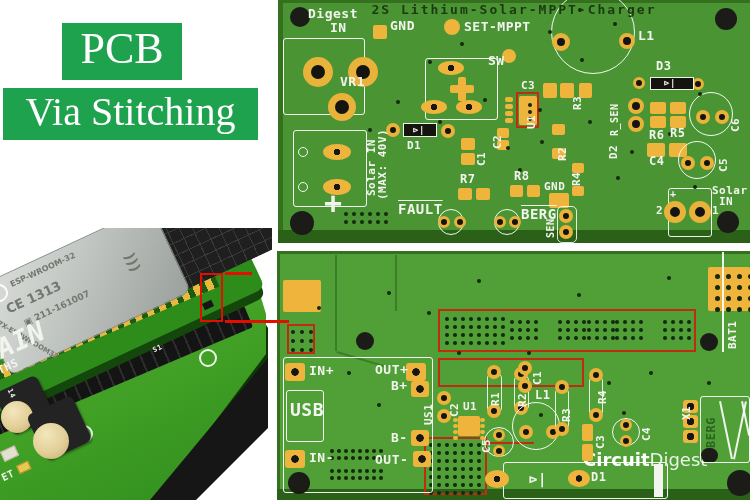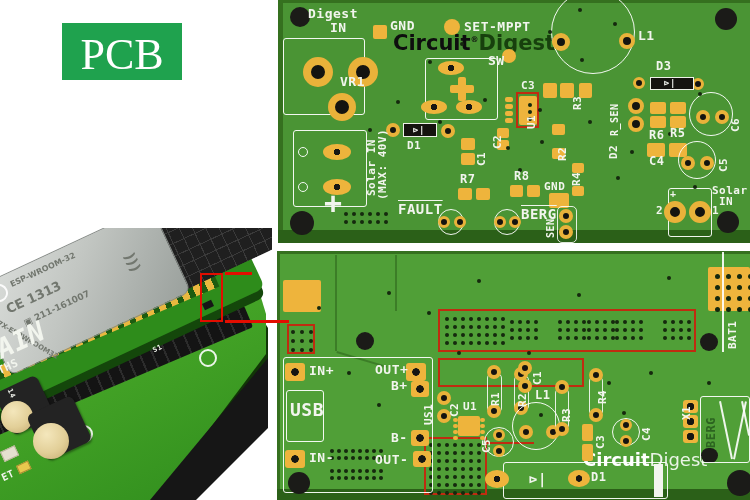--- a/index.html
+++ b/index.html
@@ -1,18 +1,18 @@
 <!DOCTYPE html>
 <html><head>
 <meta charset="utf-8">
 <style>
   html,body{margin:0;padding:0;background:#ffffff;}
   .stage{position:relative;width:750px;height:500px;background:#fff;overflow:hidden;
          font-family:"DejaVu Sans",sans-serif;}
-  .banner{position:absolute;display:flex;align-items:flex-end;justify-content:center;
+  .banner{position:absolute;display:flex;align-items:flex-start;justify-content:center;
           color:#fff;font-family:"Liberation Serif","DejaVu Serif",serif;}
   .banner1{left:62px;top:23px;width:120px;height:57px;font-size:44px;}
   .banner2{left:3px;top:88px;width:255px;height:52px;font-size:40px;}
   .panel{position:absolute;overflow:hidden;}
   .panel-top{left:278px;top:0;width:472px;height:243px;background:#4a9434;}
   .panel-bottom{left:277px;top:251px;width:473px;height:249px;background:#509f37;}
   .module-wrap{position:absolute;left:0;top:228px;width:272px;height:272px;overflow:hidden;background:#fff;}
 
   .p-lbl{position:absolute;font-family:"DejaVu Sans Mono","Liberation Mono",monospace;
          font-weight:bold;color:#f2f5ee;white-space:pre;line-height:1;transform-origin:0 0;
@@ -84,25 +84,25 @@
   .co-line{background:#e30d00;height:2.5px;}
 </style>
 </head>
 <body>
 
 <div class="stage">
 
   <div class="banner banner1" style="background:#1fa24e;">
     <span>PCB</span>
   </div>
+  <div class="banner banner2" style="background:#1fa24e;">
+    <span>Via Stitching</span>
+  </div>
 
   <div class="panel panel-top">
-    <div class="logo logo-top" style="left:115px;top:33px;">
-      <span class="p1">Circuit</span><span class="reg">®</span><span class="p2">Digest</span>
-    </div>
   <div class="p-rect edge" style="left: 0px; top: 0px; width: 472px; height: 3px;"></div>
       <div class="p-rect edge" style="left: 0px; top: 0px; width: 5px; height: 243px;"></div>
       <div class="p-rect dk" style="left: 0px; top: 230px; width: 472px; height: 13px;"></div>
       <div class="p-circ wring" style="left: 273px; top: -10px; width: 84px; height: 84px;"></div>
       <div class="p-circ ring" style="left: 274px; top: 33px; width: 18px; height: 18px; border-width: 5px;"></div>
       <div class="p-circ ring" style="left: 341px; top: 33px; width: 16px; height: 16px; border-width: 4px;"></div>
       <div class="p-rect wbox" style="left: 5px; top: 38px; width: 82px; height: 77px;"></div>
       <div class="p-circ ring" style="left: 25px; top: 57px; width: 30px; height: 30px; border-width: 8px;"></div>
       <div class="p-circ ring" style="left: 70px; top: 57px; width: 30px; height: 30px; border-width: 8px;"></div>
       <div class="p-circ ring" style="left: 50px; top: 93px; width: 28px; height: 28px; border-width: 7px;"></div>
@@ -214,20 +214,21 @@
         <div class="via" style="left: 118px; top: 100px; width: 4px; height: 4px;"></div>
         <div class="via" style="left: 90px; top: 128px; width: 4px; height: 4px;"></div>
         <div class="via" style="left: 270px; top: 30px; width: 4px; height: 4px;"></div>
         <div class="via" style="left: 300px; top: 8px; width: 4px; height: 4px;"></div>
         <div class="via" style="left: 338px; top: 176px; width: 4px; height: 4px;"></div>
         <div class="via" style="left: 415px; top: 185px; width: 4px; height: 4px;"></div>
         <div class="via" style="left: 260px; top: 108px; width: 4px; height: 4px;"></div>
         <div class="via" style="left: 228px; top: 146px; width: 4px; height: 4px;"></div>
         <div class="via" style="left: 160px; top: 120px; width: 4px; height: 4px;"></div>
       </div>
+      <span class="p-lbl c-d" style="left: 40px; top: 3px; font-size: 13px; letter-spacing: 2px; width: 392px; text-align: center;">2S Lithium-Solar-MPPT-Charger</span>
       <span class="p-lbl" style="left: 30px; top: 7px; font-size: 13px;">Digest</span>
       <span class="p-lbl" style="left: 52px; top: 21px; font-size: 13px;">IN</span>
       <span class="p-lbl" style="left: 112px; top: 19px; font-size: 13px;">GND</span>
       <span class="p-lbl" style="left: 186px; top: 20px; font-size: 13px;">SET-MPPT</span>
       <span class="p-lbl" style="left: 210px; top: 54px; font-size: 13px;">SW</span>
       <span class="p-lbl" style="left: 62px; top: 75px; font-size: 13px;">VR1</span>
       <span class="p-lbl" style="left: 243px; top: 80px; font-size: 11px;">C3</span>
       <span class="p-lbl" style="left: 248px; top: 129px; font-size: 11px; transform: rotate(-90deg);">U1</span>
       <span class="p-lbl" style="left: 360px; top: 29px; font-size: 13px;">L1</span>
       <span class="p-lbl" style="left: 378px; top: 60px; font-size: 12px;">D3</span>

